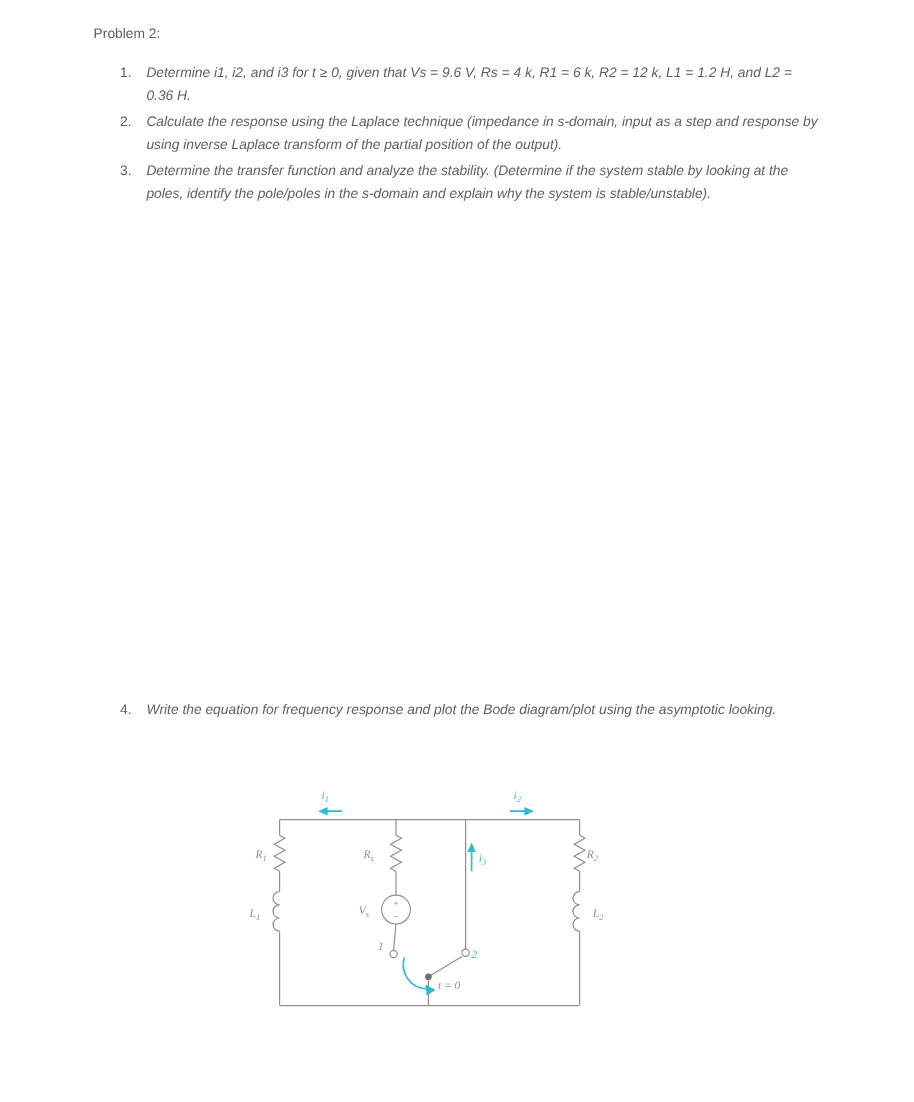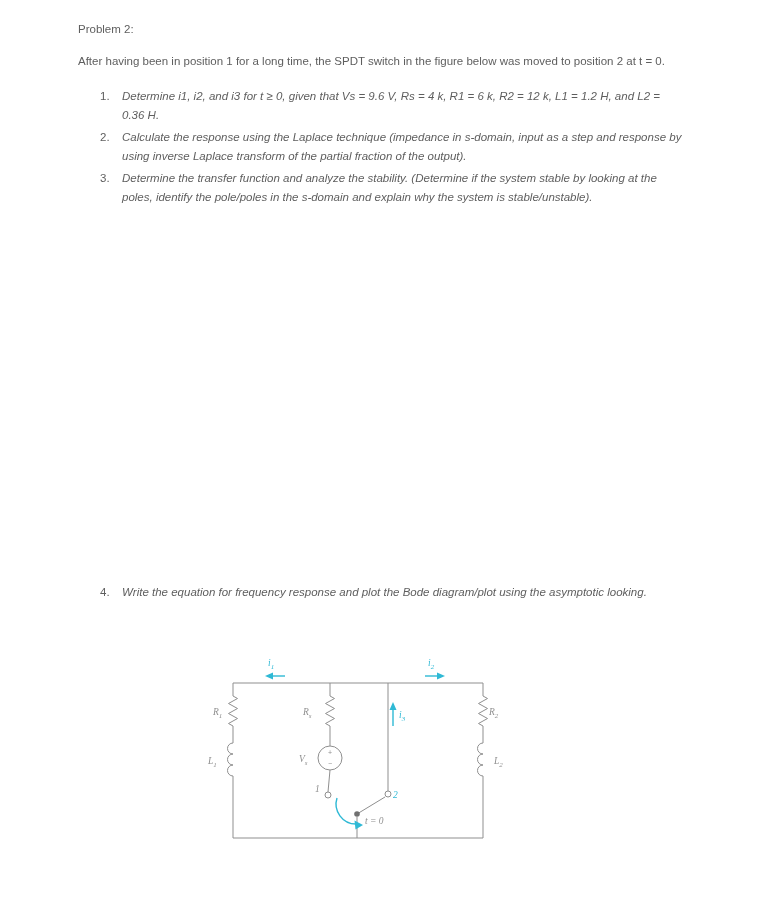--- a/index.html
+++ b/index.html
@@ -31,29 +31,28 @@
   text .sub { font-size:7px; }
   text.srcmark { fill:var(--wire,#8f8f8f); font-family:"Liberation Sans", sans-serif; font-size:7px; text-anchor:middle; }
 </style>
 </head>
 <body>
 
 <div class="page">
 
   <div class="content">
     <div class="title">Problem 2:</div>
-    <p class="intro">After having been in position 1 for a long time, the SPDT switch in the figure below was moved to position 2 at t = 0.</p>
 
     <div class="li">
       <span class="num">1.</span>
       <span class="txt">Determine i1, i2, and i3 for t ≥ 0, given that Vs = 9.6 V, Rs = 4 k, R1 = 6 k, R2 = 12 k, L1 = 1.2 H, and L2 = 0.36 H.</span>
     </div>
     <div class="li">
       <span class="num">2.</span>
-      <span class="txt">Calculate the response using the Laplace technique (impedance in s-domain, input as a step and response by using inverse Laplace transform of the partial fraction of the output).</span>
+      <span class="txt">Calculate the response using the Laplace technique (impedance in s-domain, input as a step and response by using inverse Laplace transform of the partial position of the output).</span>
     </div>
     <div class="li">
       <span class="num">3.</span>
       <span class="txt">Determine the transfer function and analyze the stability. (Determine if the system stable by looking at the poles, identify the pole/poles in the s-domain and explain why the system is stable/unstable).</span>
     </div>
   </div>
 
   <div class="li item4">
     <span class="num">4.</span>
     <span class="txt">Write the equation for frequency response and plot the Bode diagram/plot using the asymptotic looking.</span>

